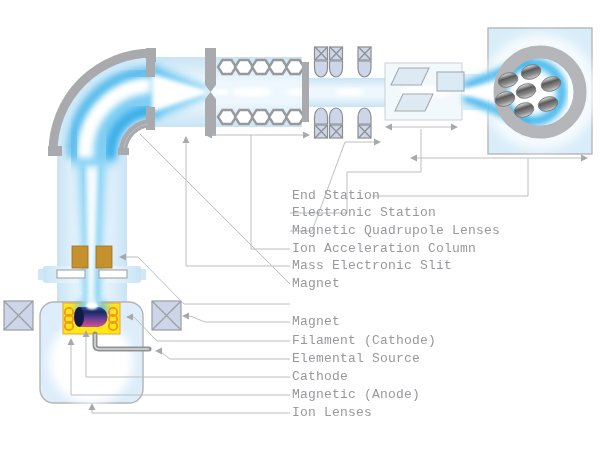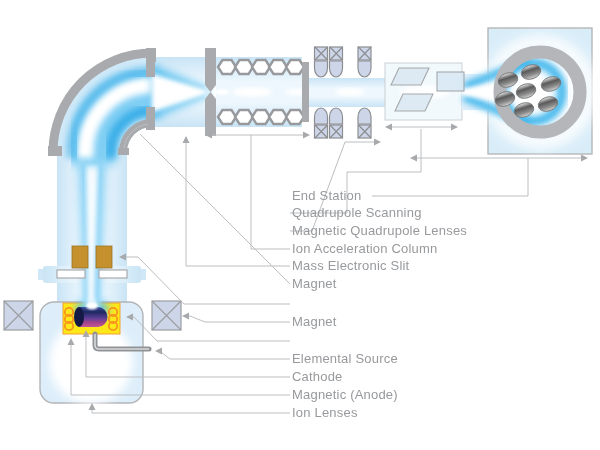--- a/index.html
+++ b/index.html
@@ -1,17 +1,17 @@
 <!DOCTYPE html>
 <html><head>
 <meta charset="utf-8">
 <style>
   html,body{margin:0;padding:0;background:#fff;}
   .stage{position:relative;width:600px;height:450px;background:#fff;overflow:hidden;
-         font-family:Liberation Sans, sans-serif;}
+         font-family:Liberation Mono, monospace;}
   .stage svg{position:absolute;left:0;top:0;}
   .diagram-label{position:absolute;left:292px;font-size:13px;line-height:16px;
                  color:#97999c;white-space:nowrap;letter-spacing:.2px;}
 </style>
 </head>
 <body>
 
 <div class="stage">
 <svg width="600" height="450" viewBox="0 0 600 450">
   <defs>
@@ -289,23 +289,24 @@
     <polygon points="182,316 189,312.5 189,319.5"></polygon>
     <polygon points="126,317 133,313.5 133,320.5"></polygon>
     <polygon points="155,351 162,347.5 162,354.5"></polygon>
     <polygon points="86,330 82.5,337 89.5,337"></polygon>
     <polygon points="71,338 67.5,345 74.5,345"></polygon>
     <polygon points="92,403 88.5,410 95.5,410"></polygon>
   </g>
 </svg>
 
 <div class="diagram-label" style="top:188px">End Station</div>
-<div class="diagram-label" style="top:205px">Quadrupole Scanning</div>
+<div class="diagram-label" style="top:205px">Electronic Station</div>
 <div class="diagram-label" style="top:241px">Ion Acceleration Column</div>
 <div class="diagram-label" style="top:223px">Magnetic Quadrupole Lenses</div>
 <div class="diagram-label" style="top:258px">Mass Electronic Slit</div>
 <div class="diagram-label" style="top:276px">Magnet</div>
 <div class="diagram-label" style="top:314px">Magnet</div>
+<div class="diagram-label" style="top:333px">Filament (Cathode)</div>
 <div class="diagram-label" style="top:351px">Elemental Source</div>
 <div class="diagram-label" style="top:369px">Cathode</div>
 <div class="diagram-label" style="top:387px">Magnetic (Anode)</div>
 <div class="diagram-label" style="top:405px">Ion Lenses</div>
 </div>
 
 </body></html>

